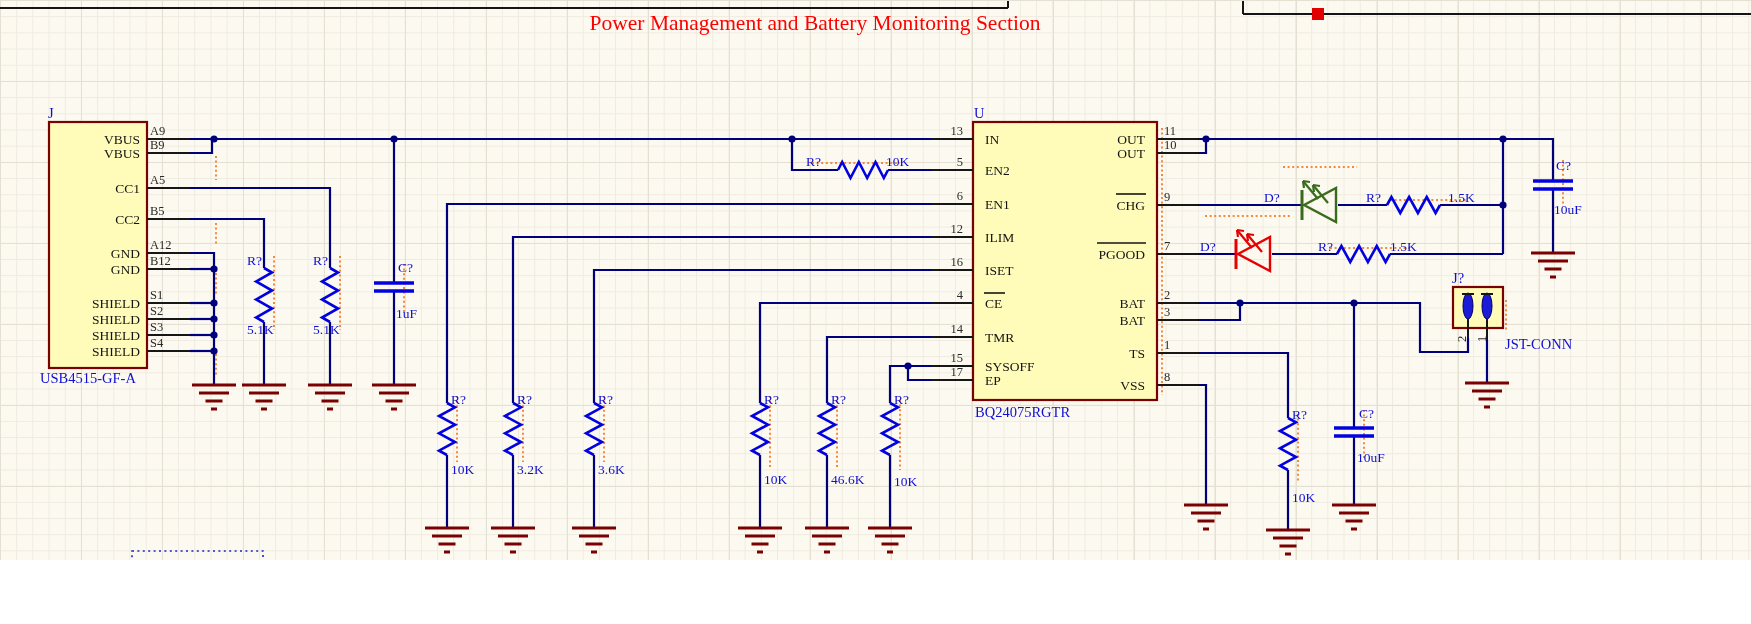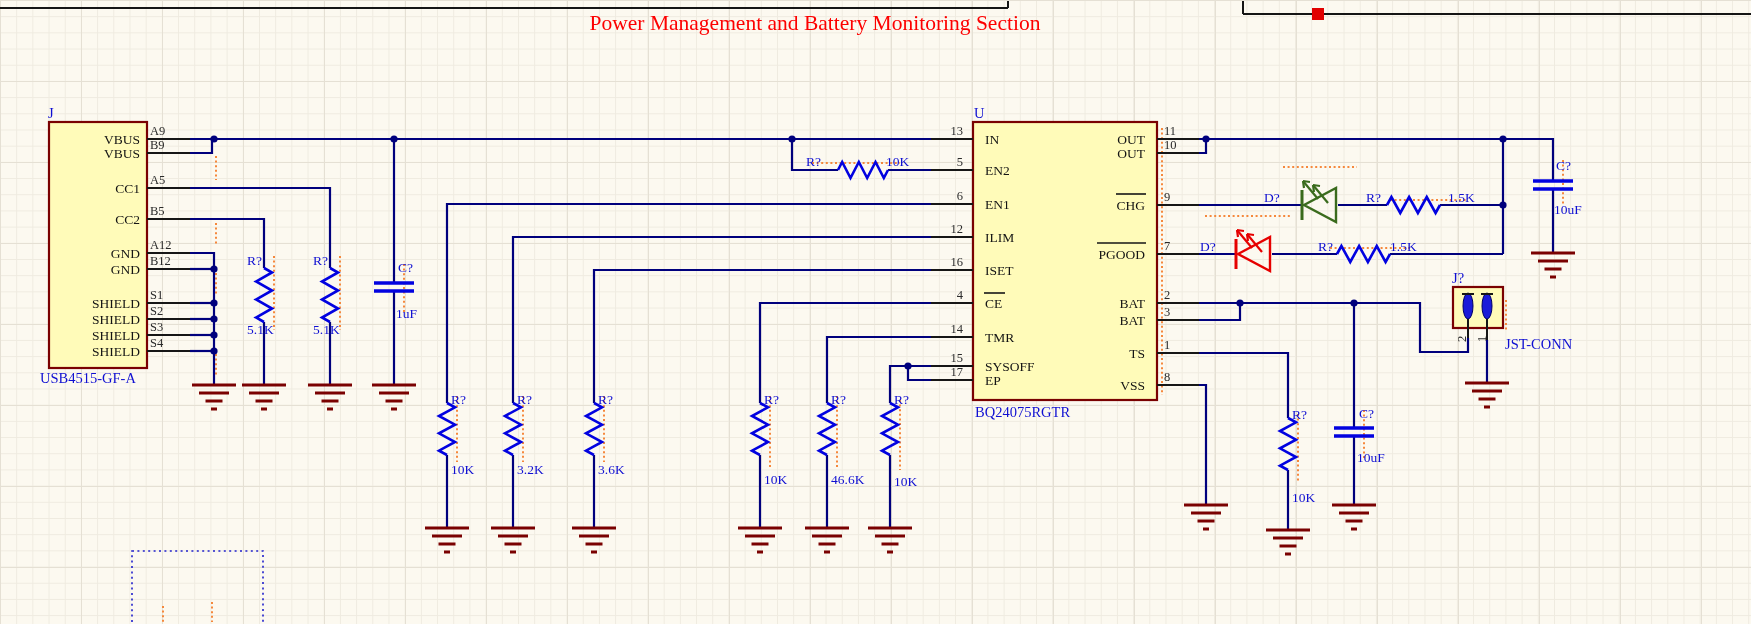--- a/index.html
+++ b/index.html
@@ -1,17 +1,17 @@
 <!DOCTYPE html>
 <html><head>
 <meta charset="utf-8">
 <style>
   html,body{margin:0;padding:0;background:#fff;}
   .canvas{
-    position:relative;width:1751px;height:624px;overflow:hidden;
+    position:relative;width:1751px;height:560px;overflow:hidden;
     background-color:#fcf9f0;
     background-image:
       linear-gradient(#e5e0d4 1px, transparent 1px),
       linear-gradient(90deg,#e5e0d4 1px, transparent 1px),
       linear-gradient(#efebe0 1px, transparent 1px),
       linear-gradient(90deg,#efebe0 1px, transparent 1px);
     background-size:81px 81px,81px 81px,16.2px 16.2px,16.2px 16.2px;
   }
   svg{position:absolute;left:0;top:0;}
   .wire{stroke:#00007d;stroke-width:2.2;fill:none;stroke-linecap:butt;}

